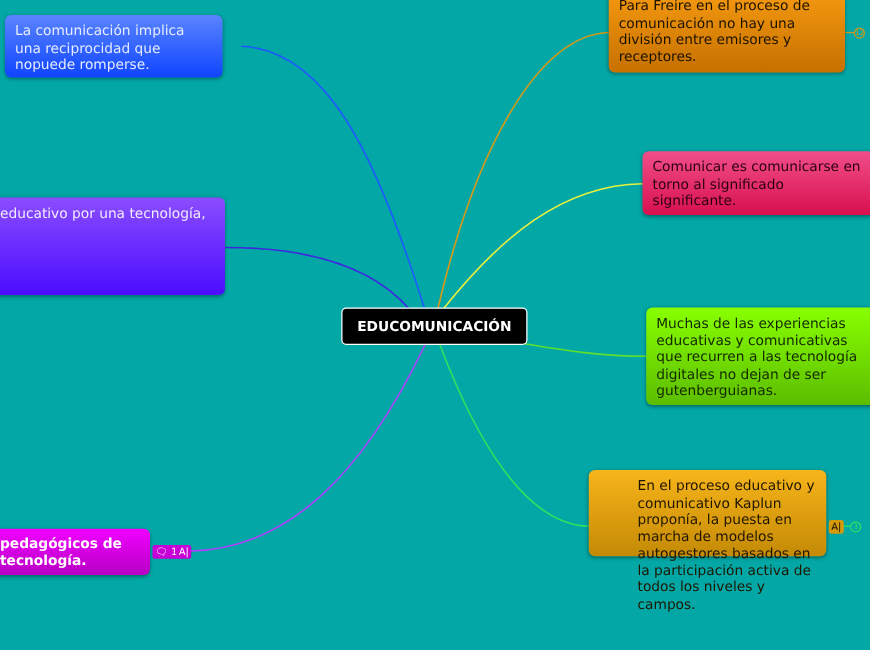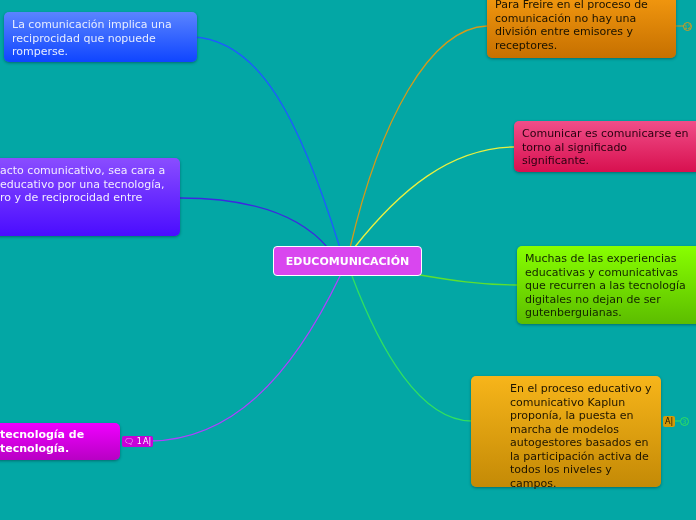--- a/index.html
+++ b/index.html
@@ -1,26 +1,26 @@
 <!DOCTYPE html>
 <html><head>
 <meta charset="utf-8">
 <style>
   html,body{margin:0;padding:0;}
   body{width:696px;height:520px;background:#03a7a5;position:relative;overflow:hidden;font-family:"DejaVu Sans","Liberation Sans",sans-serif;}
   svg.links{position:absolute;left:0;top:0;width:696px;height:520px;}
   .node{position:absolute;box-sizing:border-box;border-radius:5px;font-size:11px;line-height:13.5px;padding:6px 8px;box-shadow:0 1px 3px rgba(0,0,0,0.35);}
-  .central{position:absolute;left:273px;top:246px;width:149px;height:30px;background:#d946ef;border:1.5px solid #ffffff;border-radius:4px;color:#fff;font-weight:bold;font-size:11px;display:flex;align-items:center;justify-content:center;box-sizing:border-box;}
-  .n-blue{left:4px;top:12px;width:193px;height:50px;background:linear-gradient(#5a84ff,#0f45ff);color:#e6ecff;}
+  .central{position:absolute;left:273px;top:246px;width:149px;height:30px;background:#000000;border:1.5px solid #ffffff;border-radius:4px;color:#fff;font-weight:bold;font-size:11px;display:flex;align-items:center;justify-content:center;box-sizing:border-box;}
+  .n-blue{left:4px;top:12px;width:174px;height:50px;background:linear-gradient(#5a84ff,#0f45ff);color:#e6ecff;}
   .n-purple{left:-20px;top:158px;width:200px;height:78px;background:linear-gradient(#8a4dff,#4a0cff);color:#f2ecff;padding-left:20px;}
   .n-magenta{left:-40px;top:423px;width:160px;height:37px;background:linear-gradient(#f000ff,#b800c4);color:#fff;font-weight:bold;padding-left:40px;padding-top:5px;}
   .n-orange{left:487px;top:-8px;width:189px;height:66px;background:linear-gradient(#f59a10,#c67000);color:#1a1200;}
   .n-pink{left:514px;top:121px;width:186px;height:51px;background:linear-gradient(#f04e89,#d8104f);color:#2a0010;}
   .n-green{left:517px;top:246px;width:185px;height:78px;background:linear-gradient(#88ff00,#5cbd00);color:#132600;}
-  .n-gold{left:471px;top:376px;width:190px;height:111px;background:linear-gradient(#f7b51a,#c48a06);color:#1f1500;padding-left:39px;}
+  .n-gold{left:471px;top:376px;width:190px;height:69px;background:linear-gradient(#f7b51a,#c48a06);color:#1f1500;padding-left:39px;}
   .badge{position:absolute;height:11px;font-size:8px;line-height:11px;padding:0 2px;border-radius:2px;color:#fff;}
   .circ{position:absolute;width:9px;height:9px;border-radius:50%;box-sizing:border-box;font-size:6px;line-height:8px;text-align:center;}
 </style>
 </head>
 <body>
 
 <svg class="links" viewBox="0 0 696 520">
   <path d="M340 248 C 300 120, 260 40, 193 37" stroke="#1e5bff" stroke-width="1.3" fill="none"></path>
   <path d="M328 248 C 300 215, 250 198, 180 198" stroke="#3d28e0" stroke-width="1.3" fill="none"></path>
   <path d="M340 276 C 290 380, 230 440, 150 441" stroke="#b040ff" stroke-width="1.3" fill="none"></path>
@@ -30,27 +30,25 @@
   <path d="M352 276 C 380 350, 420 420, 471 421" stroke="#30e060" stroke-width="1.3" fill="none"></path>
   <path d="M676 26 L 684 26" stroke="#d49a1a" stroke-width="1" fill="none"></path>
   <path d="M672 421 L 680 421" stroke="#30e060" stroke-width="1" fill="none"></path>
 </svg>
 
 <div class="central">EDUCOMUNICACIÓN</div>
 
 <div class="node n-blue">La comunicación implica una reciprocidad que nopuede romperse.</div>
 
 <div class="node n-purple">
-  <div>acto comunicativo, sea cara a</div>
   <div>educativo por una tecnología,</div>
-  <div>ro y de reciprocidad entre</div>
 </div>
 
 <div class="node n-magenta">
-  <div>tecnología de</div>
+  <div>pedagógicos de</div>
   <div>tecnología.</div>
 </div>
 <div class="badge" style="left:122px;top:436px;background:#c800d8;">
   <span>🗨</span>
   <span>1</span>
 </div>
 <div class="badge" style="left:141px;top:436px;background:#c800d8;">A|</div>
 
 <div class="node n-orange">Para Freire en el proceso de comunicación no hay una división entre emisores y receptores.</div>
 <div class="circ" style="left:683px;top:22px;border:1px solid #d49a1a;color:#d49a1a;">12</div>

